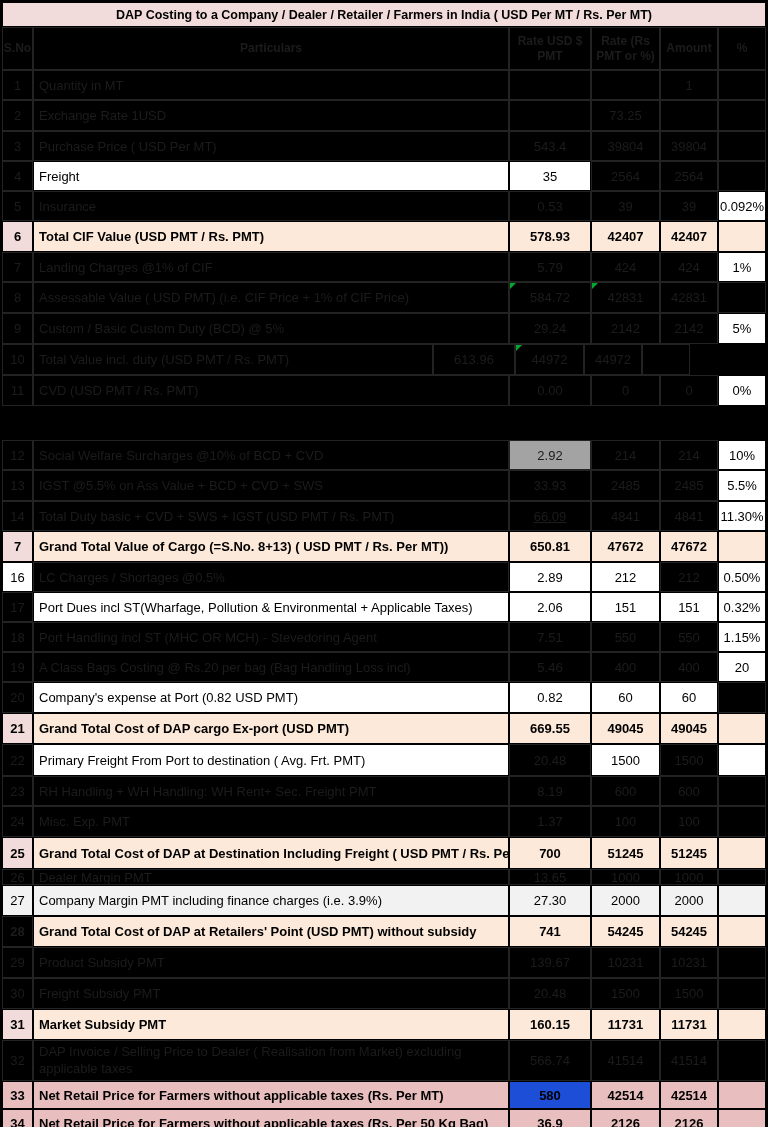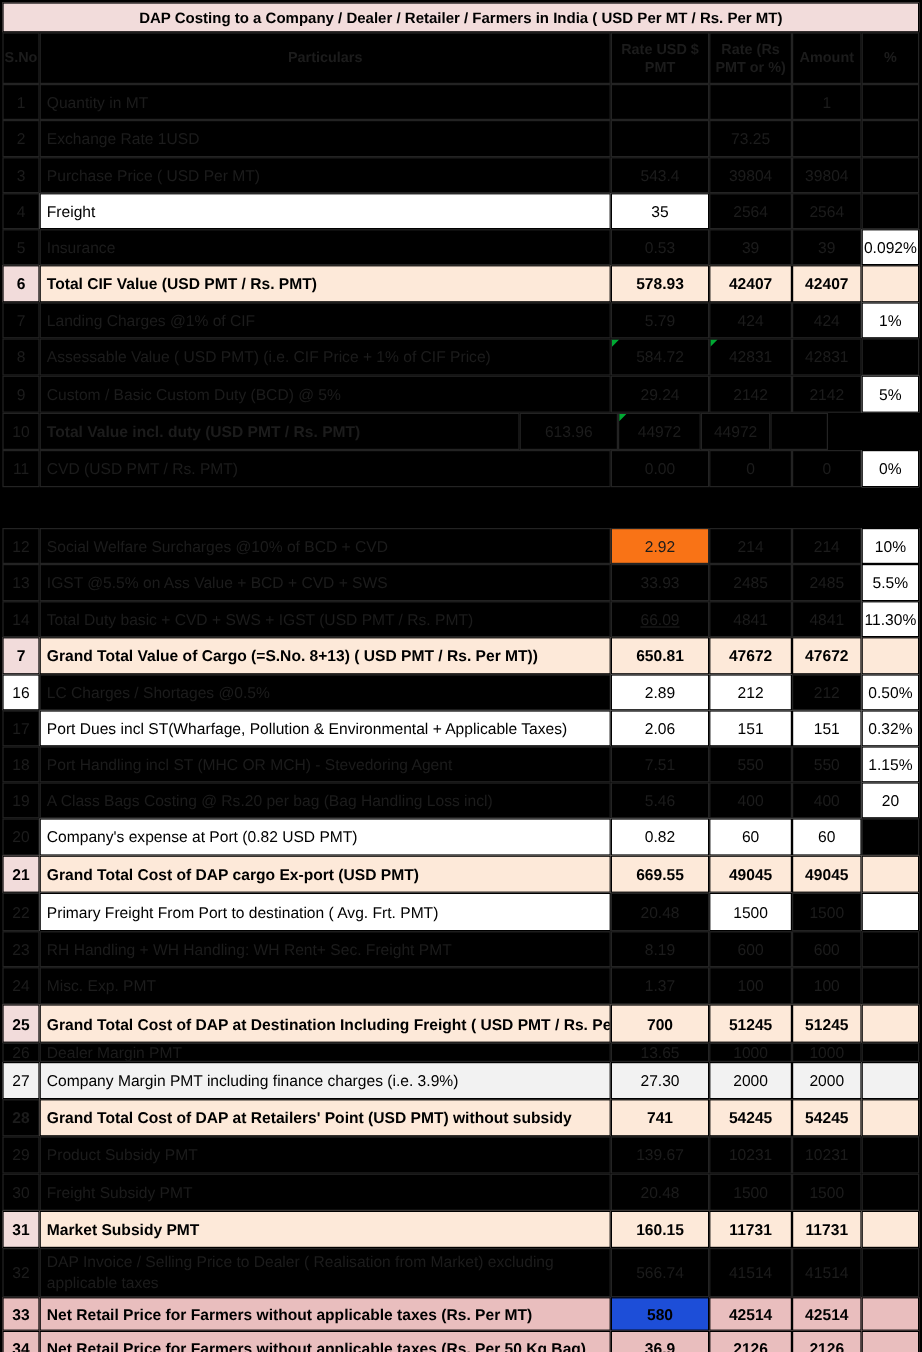--- a/index.html
+++ b/index.html
@@ -132,38 +132,38 @@
       <div class="row" style="height: 31px;">
         <div class="c dark" style="width: 31px; background: rgb(0, 0, 0);">9</div>
         <div class="c dark lbl" style="width: 476px; background: rgb(0, 0, 0);">Custom / Basic Custom Duty (BCD) @ 5%</div>
         <div class="c dark" style="width: 82px; background: rgb(0, 0, 0);">29.24</div>
         <div class="c dark" style="width: 69px; background: rgb(0, 0, 0);">2142</div>
         <div class="c dark" style="width: 58px; background: rgb(0, 0, 0);">2142</div>
         <div class="c lit" style="width: 48px; background: rgb(255, 255, 255);">5%</div>
       </div>
       <div class="row" style="height: 31px;">
         <div class="c dark" style="width: 31px; background: rgb(0, 0, 0);">10</div>
-        <div class="c dark lbl" style="width: 400px; background: rgb(0, 0, 0); font-weight: bold;">Total Value incl. duty (USD PMT / Rs. PMT)</div>
+        <div class="c dark lbl" style="width: 400px; background: rgb(0, 0, 0);">Total Value incl. duty (USD PMT / Rs. PMT)</div>
         <div class="c dark" style="width: 82px; background: rgb(0, 0, 0);">613.96</div>
         <div class="c dark" style="width: 69px; background: rgb(0, 0, 0);">44972<span class="mk"></span></div>
         <div class="c dark" style="width: 58px; background: rgb(0, 0, 0);">44972</div>
         <div class="c dark" style="width: 48px; background: rgb(0, 0, 0);"></div>
       </div>
       <div class="row" style="height: 31px;">
         <div class="c dark" style="width: 31px; background: rgb(0, 0, 0);">11</div>
         <div class="c dark lbl" style="width: 476px; background: rgb(0, 0, 0);">CVD (USD PMT / Rs. PMT)</div>
         <div class="c dark" style="width: 82px; background: rgb(0, 0, 0);">0.00</div>
         <div class="c dark" style="width: 69px; background: rgb(0, 0, 0);">0</div>
         <div class="c dark" style="width: 58px; background: rgb(0, 0, 0);">0</div>
         <div class="c lit" style="width: 48px; background: rgb(255, 255, 255);">0%</div>
       </div>
       <div class="row" style="height: 30px; margin-top: 34px;">
         <div class="c dark" style="width: 31px; background: rgb(0, 0, 0);">12</div>
         <div class="c dark lbl" style="width: 476px; background: rgb(0, 0, 0);">Social Welfare Surcharges @10% of BCD + CVD</div>
-        <div class="c dark" style="width: 82px; background: #f97316;">2.92</div>
+        <div class="c dark" style="width: 82px; background: #a3a3a3;">2.92</div>
         <div class="c dark" style="width: 69px; background: rgb(0, 0, 0);">214</div>
         <div class="c dark" style="width: 58px; background: rgb(0, 0, 0);">214</div>
         <div class="c lit" style="width: 48px; background: rgb(255, 255, 255);">10%</div>
       </div>
       <div class="row" style="height: 31px;">
         <div class="c dark" style="width: 31px; background: rgb(0, 0, 0);">13</div>
         <div class="c dark lbl" style="width: 476px; background: rgb(0, 0, 0);">IGST @5.5% on Ass Value + BCD + CVD + SWS</div>
         <div class="c dark" style="width: 82px; background: rgb(0, 0, 0);">33.93</div>
         <div class="c dark" style="width: 69px; background: rgb(0, 0, 0);">2485</div>
         <div class="c dark" style="width: 58px; background: rgb(0, 0, 0);">2485</div>

